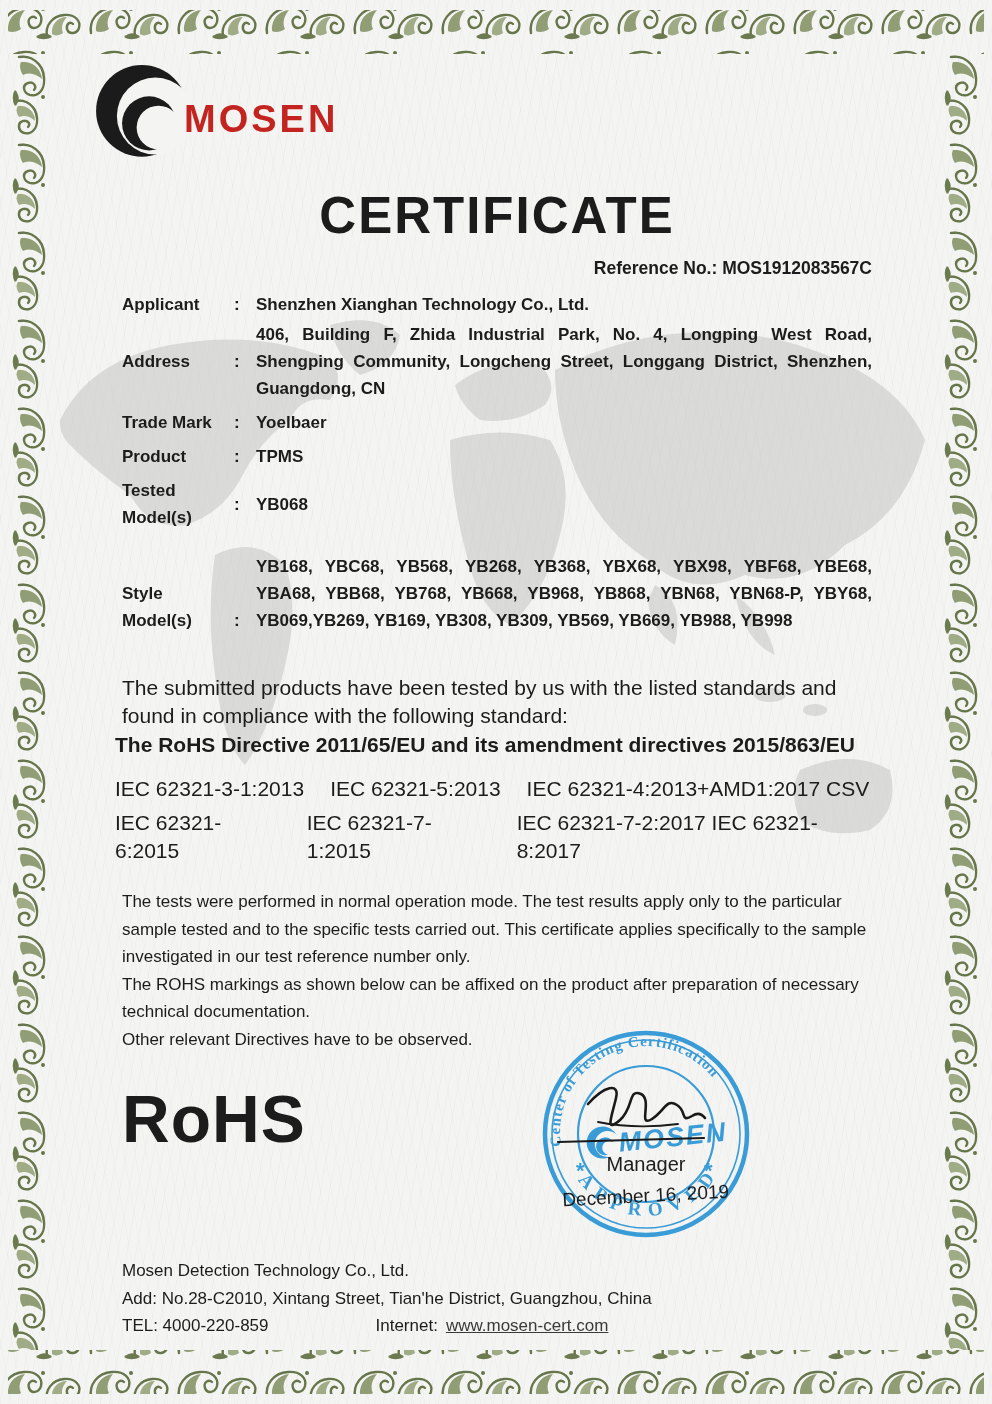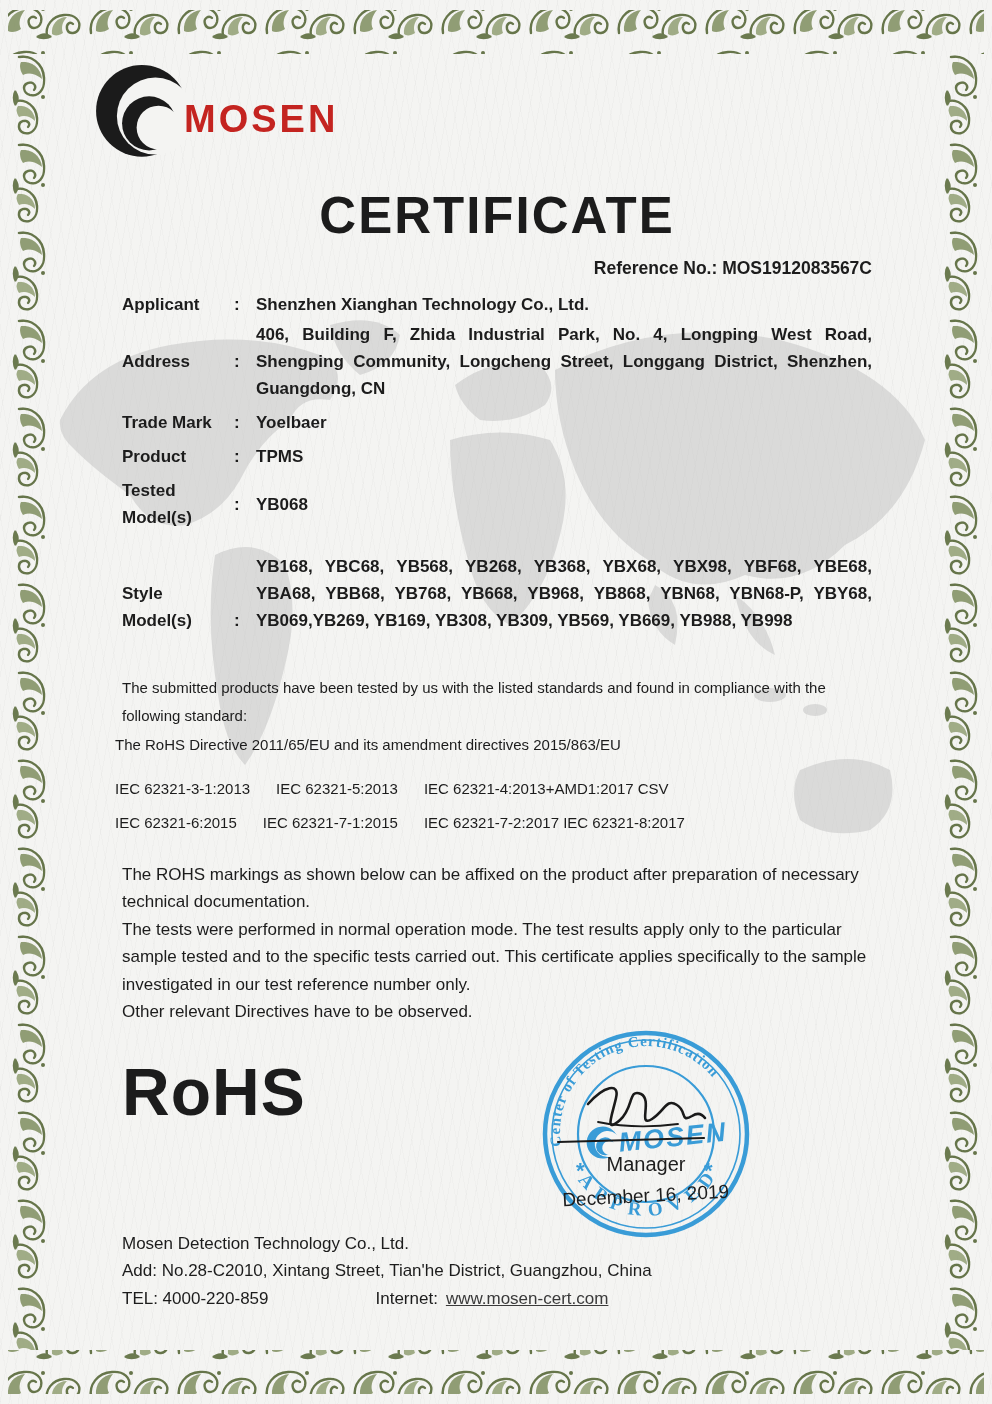--- a/index.html
+++ b/index.html
@@ -34,22 +34,22 @@
 
   .fields{margin-top:12px;}
   .frow{display:flex;align-items:center;margin-bottom:3px;font-weight:bold;font-size:17px;line-height:27px;}
   .frow.gap{margin-top:7px;}
   .frow.biggap{margin-top:22px;align-items:flex-end;}
   .flabel{width:112px;flex:none;}
   .fcolon{width:22px;flex:none;text-align:left;}
   .fvalue{flex:1;}
   .just{text-align:justify;text-align-last:justify;}
 
-  .compliance{margin-top:40px;font-size:15px;line-height:27.5px;}
-  .directive{font-weight:normal;margin-top:2px;margin-left:-7px;}
+  .compliance{margin-top:40px;font-size:21px;line-height:27.5px;}
+  .directive{font-weight:bold;margin-top:2px;margin-left:-7px;}
   .stdrow{display:flex;gap:26px;font-weight:normal;margin-left:-7px;}
   .stdrow.r1{margin-top:16px;}
   .stdrow.r2{margin-top:7px;}
 
   .notes{margin-top:24px;font-size:17px;line-height:27.5px;}
   .notes p{margin:0;}
 
   .rohs{
     font-size:66px;font-weight:bold;letter-spacing:1px;margin-top:28px;
   }
@@ -183,22 +183,22 @@
         <span>IEC 62321-4:2013+AMD1:2017 CSV</span>
       </div>
       <div class="stdrow r2">
         <span>IEC 62321-6:2015</span>
         <span>IEC 62321-7-1:2015</span>
         <span>IEC 62321-7-2:2017 IEC 62321-8:2017</span>
       </div>
     </div>
 
     <div class="notes">
+      <p>The tests were performed in normal operation mode. The test results apply only to the particular sample tested and to the specific tests carried out. This certificate applies specifically to the sample investigated in our test reference number only.</p>
       <p>The ROHS markings as shown below can be affixed on the product after preparation of necessary technical documentation.</p>
-      <p>The tests were performed in normal operation mode. The test results apply only to the particular sample tested and to the specific tests carried out. This certificate applies specifically to the sample investigated in our test reference number only.</p>
       <p>Other relevant Directives have to be observed.</p>
     </div>
 
     <div class="rohs">RoHS</div>
 
     <div class="footer">
       <div>Mosen Detection Technology Co., Ltd.</div>
       <div>Add: No.28-C2010, Xintang Street, Tian'he District, Guangzhou, China</div>
       <div class="footer-row">
         <span>TEL: 4000-220-859</span>

